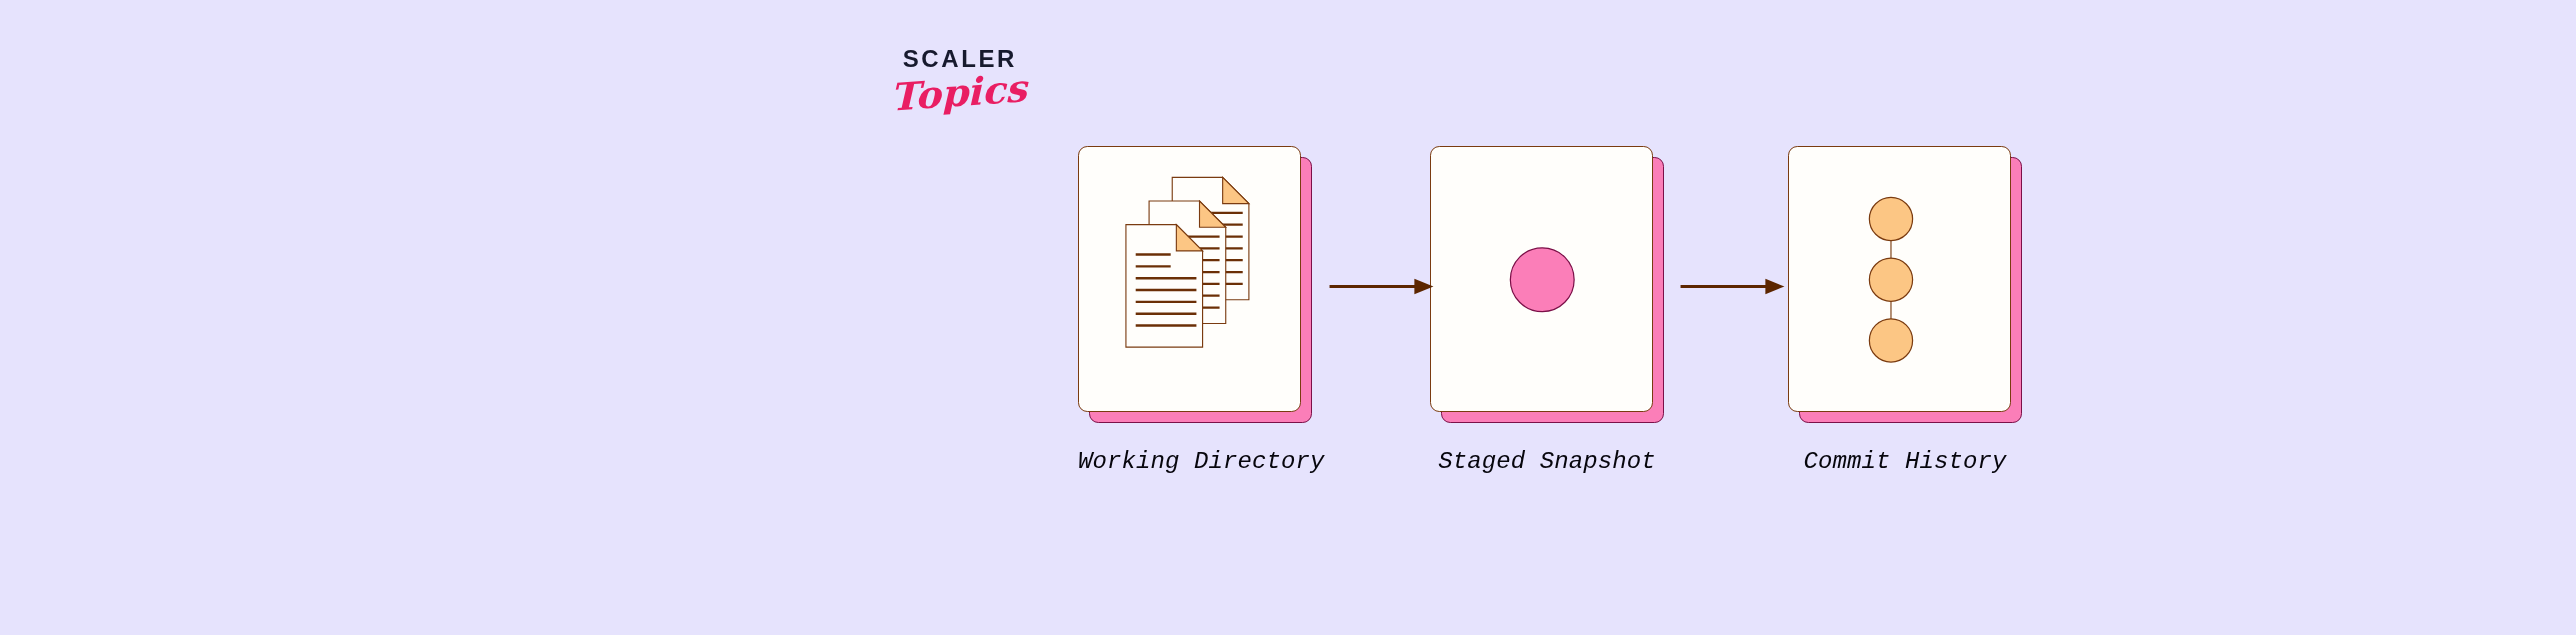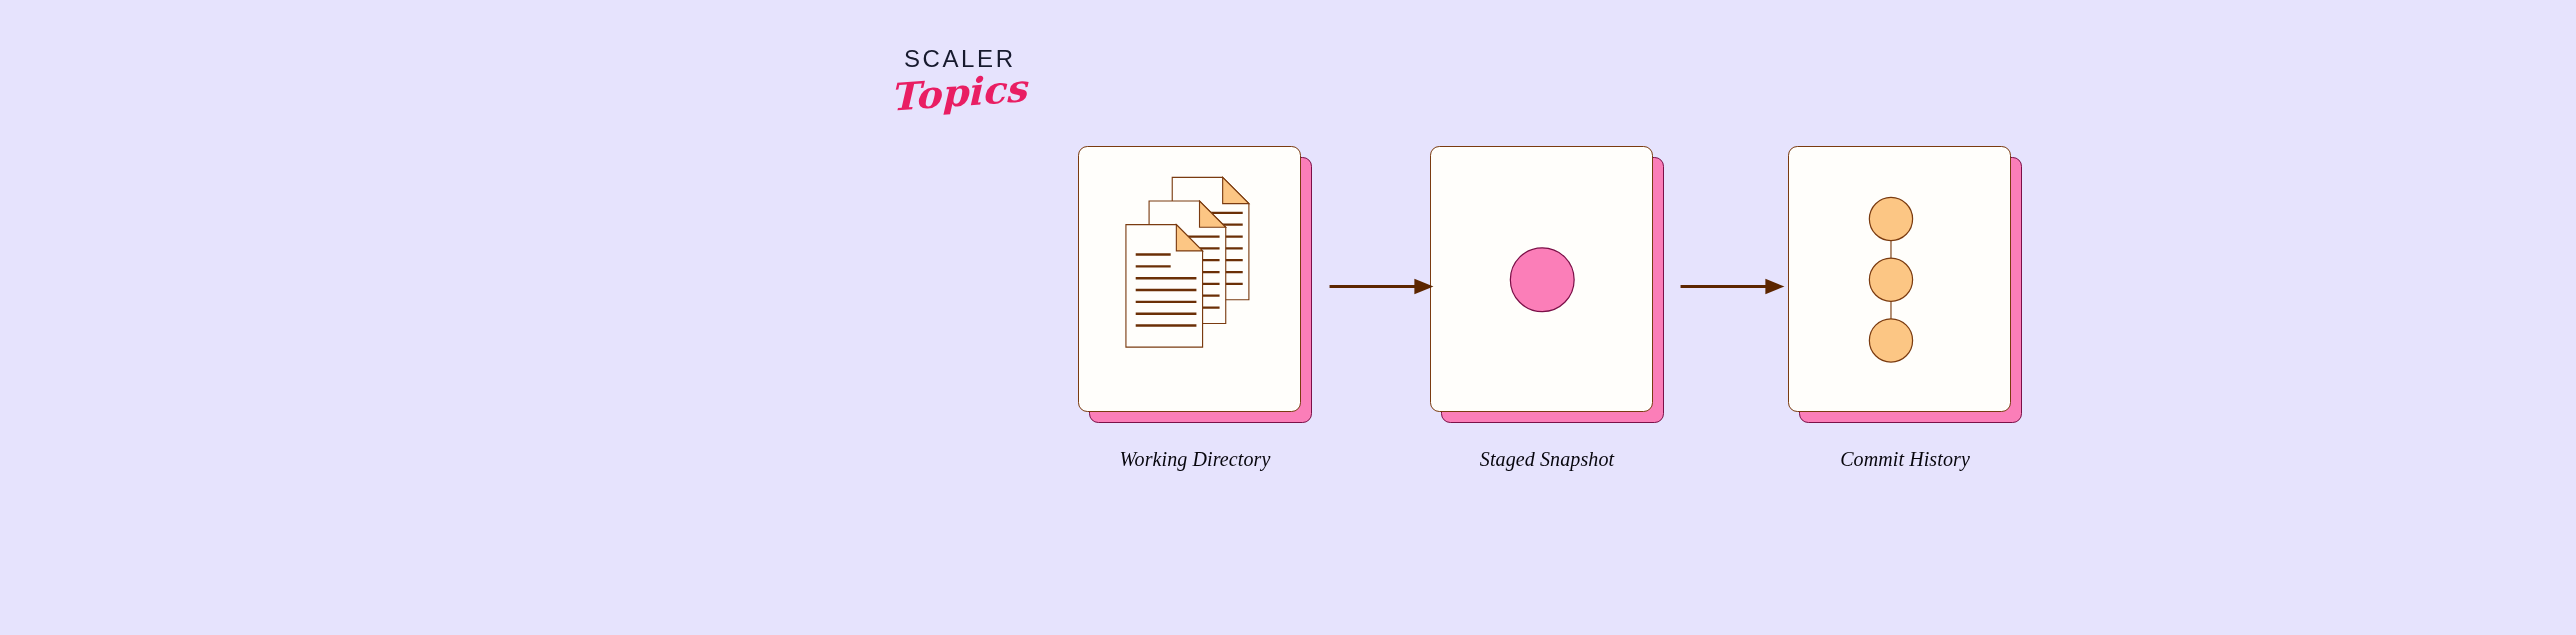--- a/index.html
+++ b/index.html
@@ -26,21 +26,21 @@
   .logo {
     position: absolute;
     left: 894px;
     top: 47px;
     width: 129px;
     height: 88px;
     text-align: center;
   }
   .logo-scaler {
     font-family: "Liberation Sans", sans-serif;
-    font-weight: 400;
+    font-weight: 700;
     font-size: 24px;
     letter-spacing: 2.6px;
     color: #171a2e;
     line-height: 1;
     display: block;
     padding-left: 2.6px;
   }
   .logo-topics {
     display: block;
     font-family: "DejaVu Serif", serif;
@@ -106,24 +106,24 @@
   .arrow.a1 { left: 1328px; }
   .arrow.a2 { left: 1679px; }
   .arrow svg { display: block; width: 108px; height: 29px; }
 
   
   .card-label {
     position: absolute;
     top: 448px;
     width: 234px;
     text-align: center;
-    font-family: Liberation Serif, serif;
+    font-family: Liberation Mono, monospace;
     font-style: italic;
     font-weight: 400;
-    font-size: 20px;
+    font-size: 24px;
     color: #07060d;
     letter-spacing: 0.1px;
     white-space: nowrap;
   }
   .card-label.l1 { left: 1078px; }
   .card-label.l2 { left: 1430px; }
   .card-label.l3 { left: 1788px; }
 </style>
 </head>
 <body>

